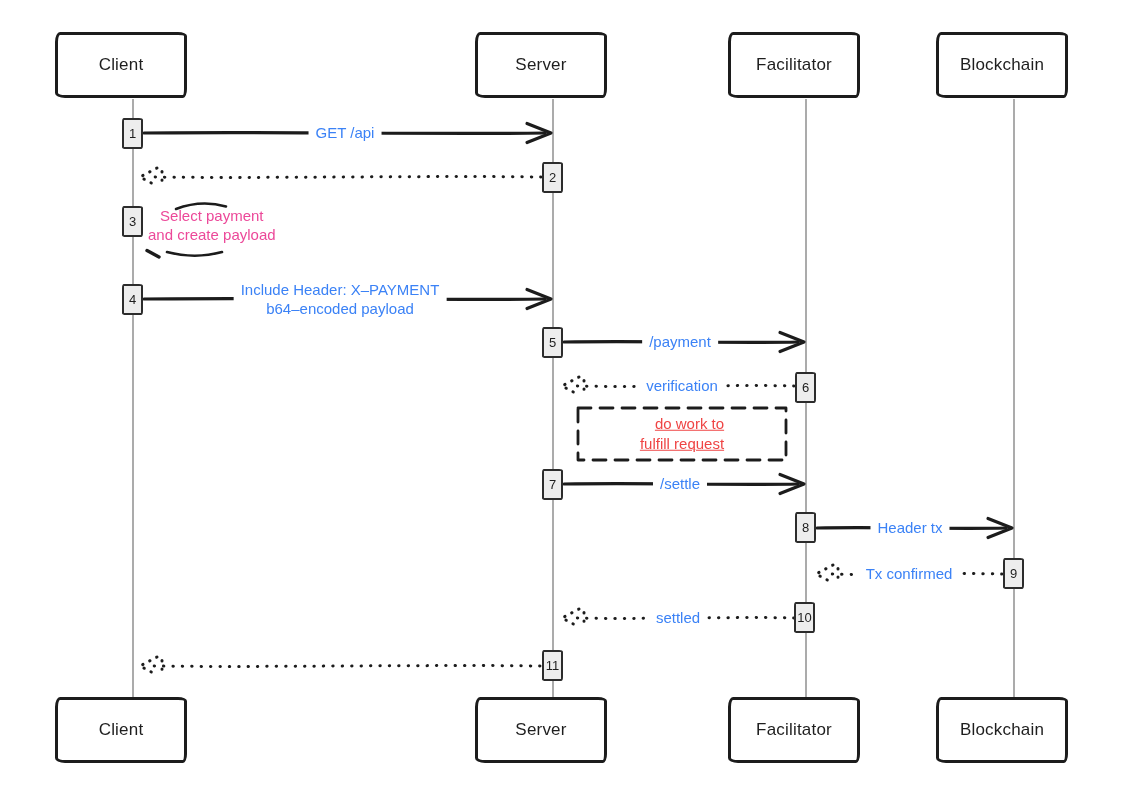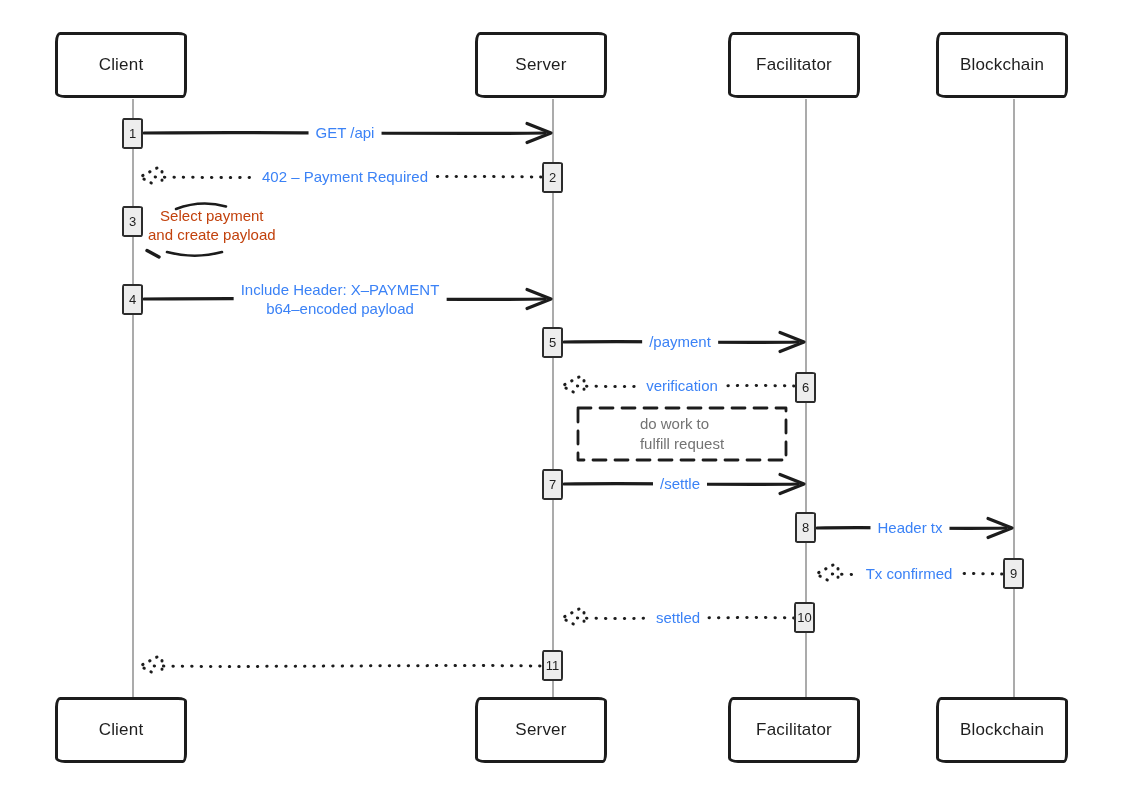--- a/index.html
+++ b/index.html
@@ -65,34 +65,35 @@
     line-height: 1.28;
     color: #3b82f6;
     white-space: nowrap;
     text-align: center;
     z-index: 2;
   }
   .self-note {
     position: absolute;
     font-size: 15px;
     line-height: 1.28;
-    color: #c2410c;
+    color: #ec4899;
     text-align: center;
     white-space: nowrap;
     z-index: 2;
   }
   .note-text {
     position: absolute;
     transform: translate(-50%, -50%);
     font-size: 15px;
     line-height: 1.35;
-    text-align: left;
-    color: #737373;
+    text-align: right;
+    color: #ef4444;
     white-space: nowrap;
     z-index: 2;
+    text-decoration: underline;
   }
 </style>
 </head>
 <body>
 
 <div class="stage">
 
   <div class="lifeline" style="left:132px"></div>
   <div class="lifeline" style="left:552px"></div>
   <div class="lifeline" style="left:805px"></div>
@@ -198,21 +199,20 @@
       <span>9</span>
     </div>
   <div class="act" style="left:794px; top:602px">
       <span>10</span>
     </div>
   <div class="act" style="left:542px; top:650px">
       <span>11</span>
     </div>
 
   <div class="msg" style="left:345px; top:133px"><span>GET /api</span></div>
-  <div class="msg" style="left:345px; top:177px"><span>402 – Payment Required</span></div>
 
   <div class="self-note" style="left:148px; top:206px">
     <div>Select payment</div>
     <div>and create payload</div>
   </div>
 
   <div class="msg" style="left:340px; top:299px">
     <div>Include Header: X–PAYMENT</div>
     <div>b64–encoded payload</div>
   </div>

